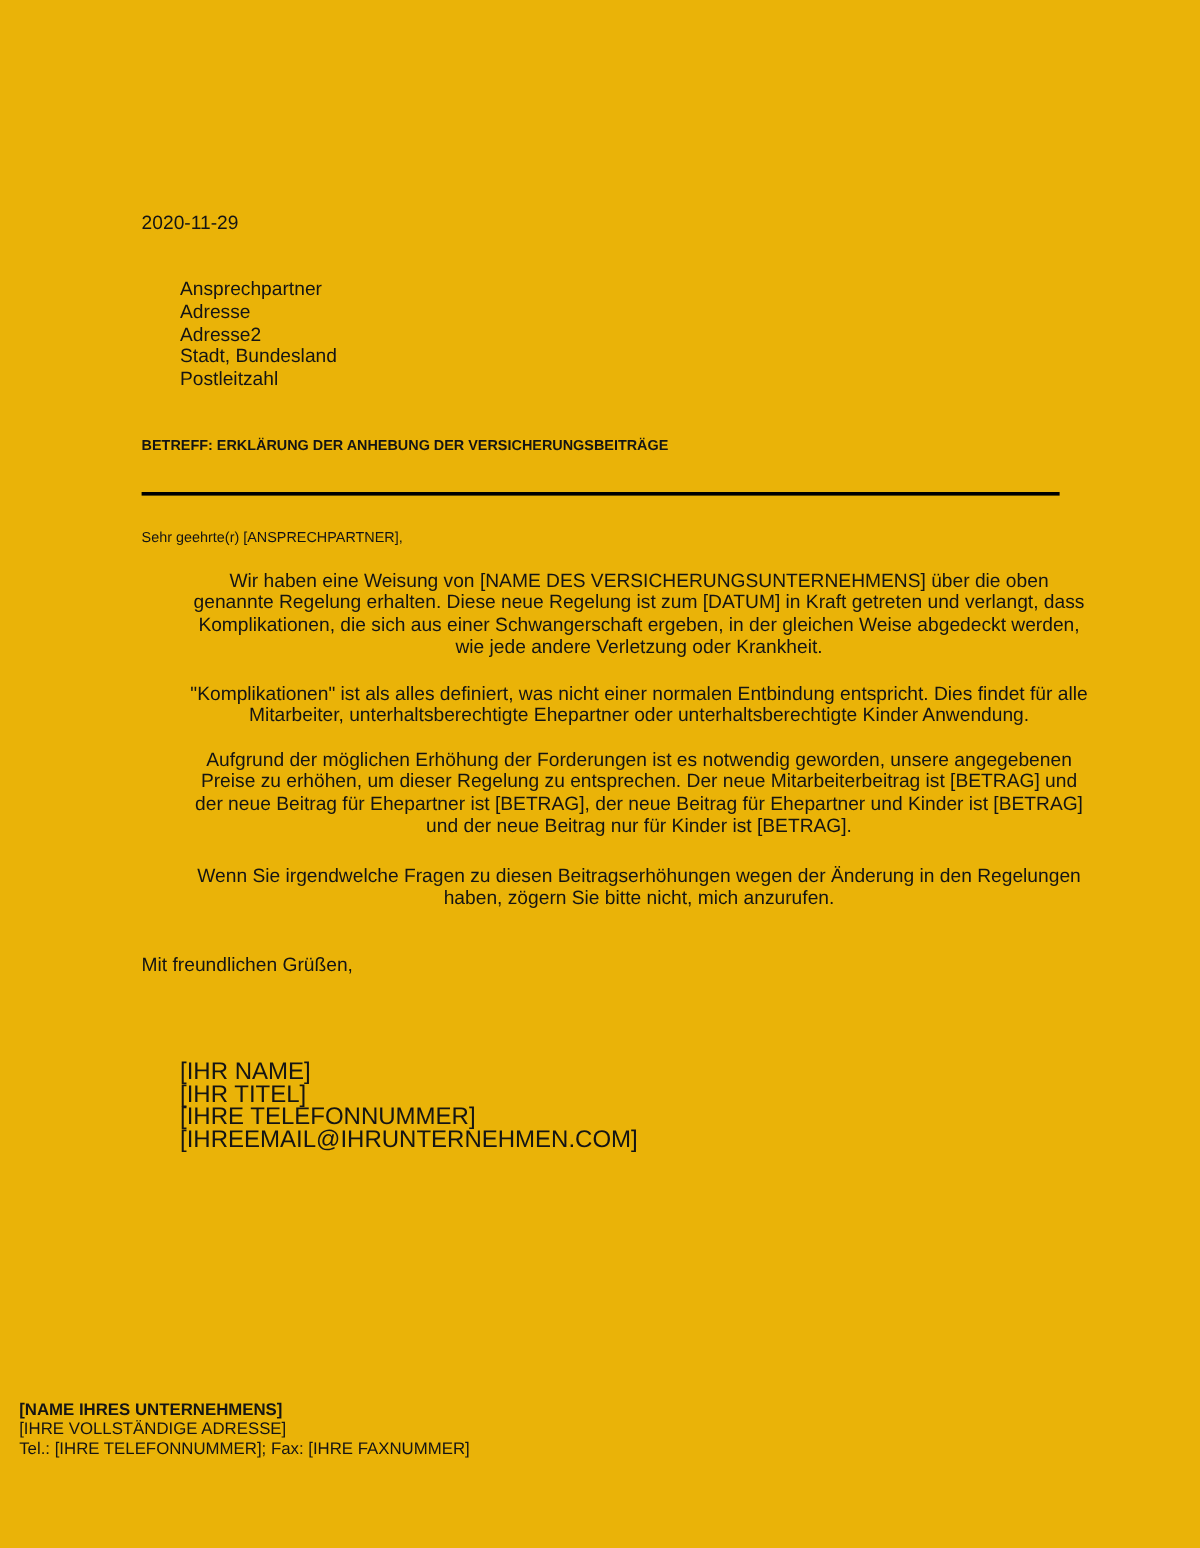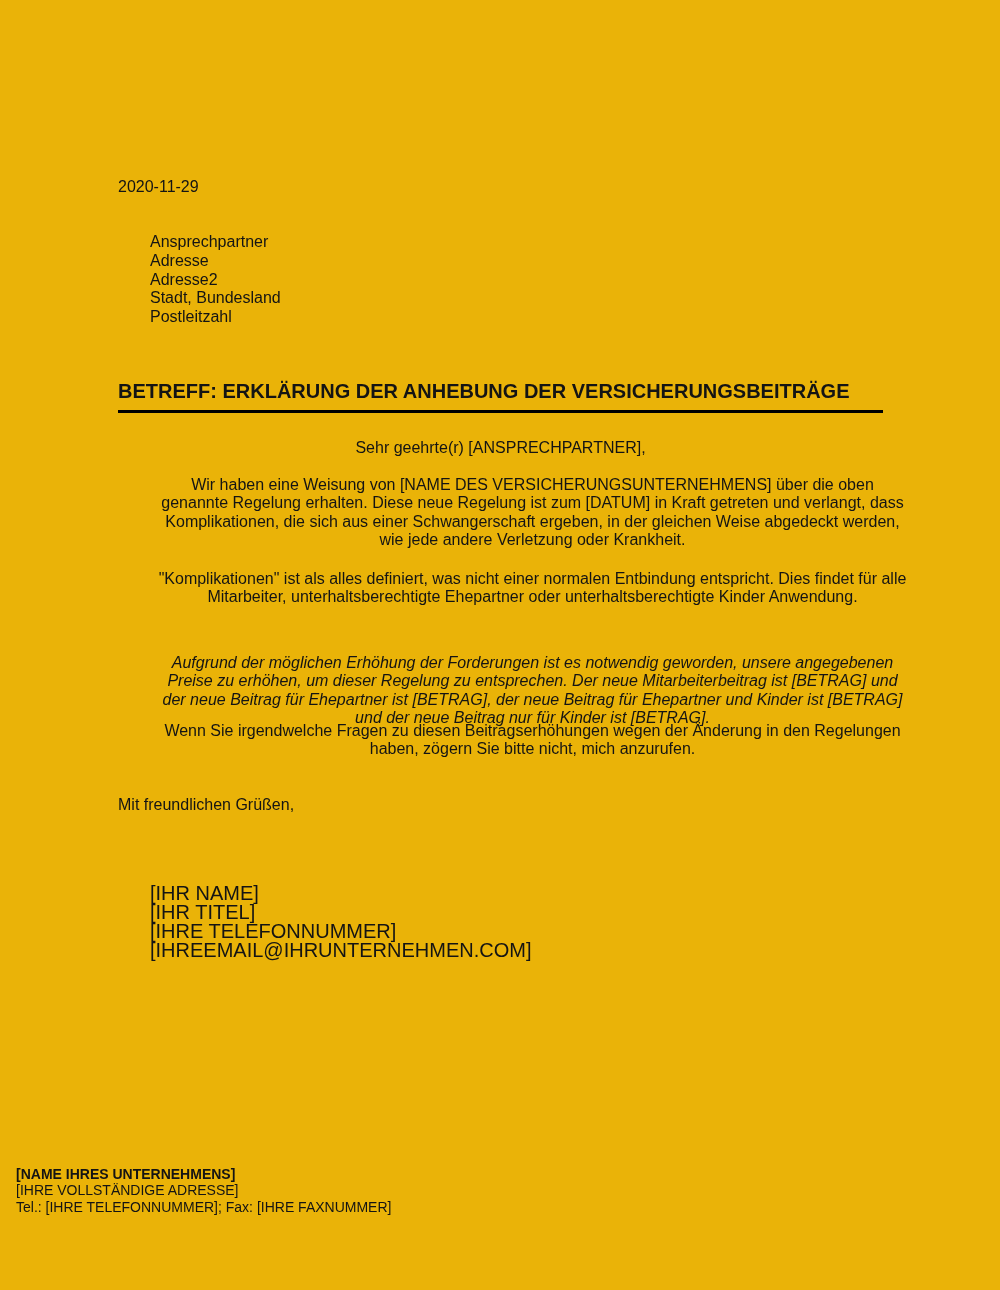--- a/index.html
+++ b/index.html
@@ -29,39 +29,38 @@
     top: 177px;
     font-size: 16px;
     line-height: 19px;
   }
   .recipient {
     top: 233px;
     font-size: 16px;
     line-height: 18.8px;
   }
   .subject {
-    top: 382px;
-    font-size: 20px;
+    top: 362px;
+    font-size: 12px;
     line-height: 19px;
     font-weight: bold;
   }
   .subject-rule {
     top: 410px;
     height: 3px;
     background: #000000;
   }
   .salutation {
     top: 439px;
-    font-size: 16px;
+    font-size: 12px;
     line-height: 18.3px;
-    text-align: center;
   }
   .para1 { top: 476px; }
   .para2 { top: 570px; }
-  .para3 { top: 654px; font-style: italic; }
+  .para3 { top: 625px; }
   .para4 { top: 722px; }
   .body-para {
     font-size: 16px;
     line-height: 18.3px;
     text-align: center;
   }
   .closing {
     top: 796px;
     font-size: 16px;
     line-height: 18.3px;

